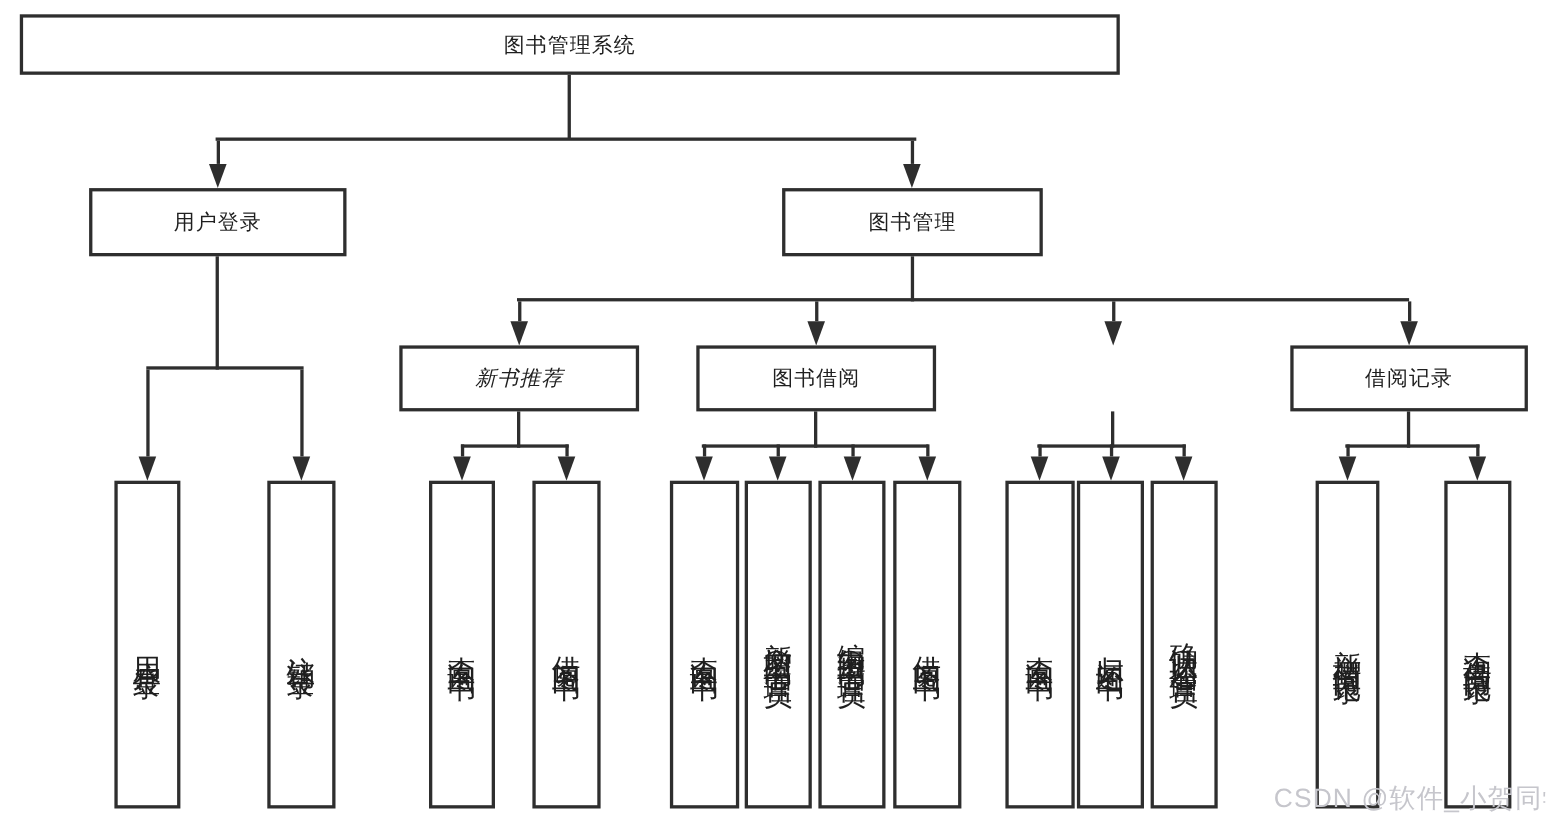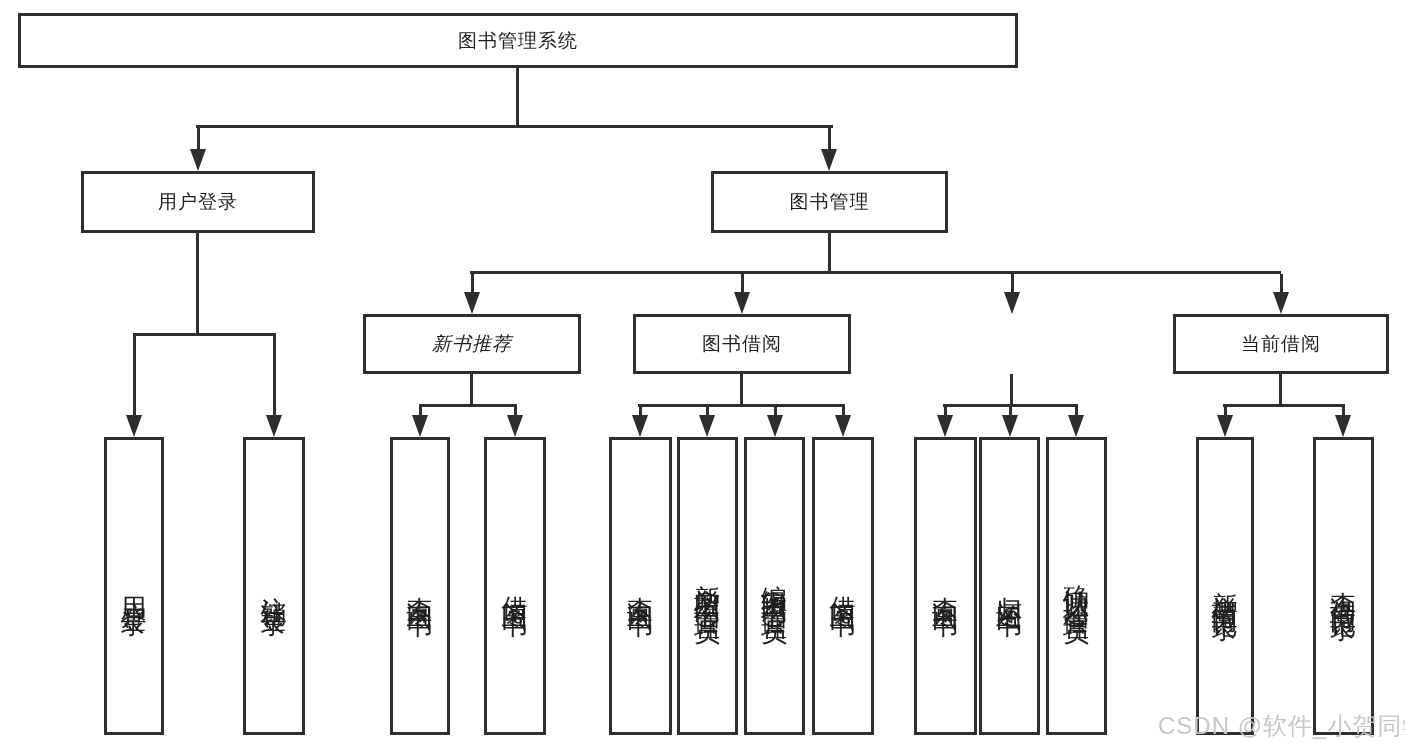--- a/index.html
+++ b/index.html
@@ -119,21 +119,21 @@
       <div class="head"></div>
     </div>
 
   <div class="box h" style="left:363px;top:314px;width:218px;height:60px;font-style:italic;">
     <span>新书推荐</span>
   </div>
   <div class="box h" style="left:633px;top:314px;width:218px;height:60px;">
     <span>图书借阅</span>
   </div>
   <div class="box h" style="left:1173px;top:314px;width:216px;height:60px;">
-    <span>当前借阅</span>
+    <span>借阅记录</span>
   </div>
 
   <div class="vline" style="left:470px;top:374px;height:33px;"></div>
   <div class="vline" style="left:740px;top:374px;height:33px;"></div>
   <div class="vline" style="left:1010px;top:374px;height:33px;"></div>
   <div class="vline" style="left:1279px;top:374px;height:33px;"></div>
 
   <div class="hline" style="left:419px;top:404px;width:98px;"></div>
   <div class="hline" style="left:638px;top:404px;width:206px;"></div>
   <div class="hline" style="left:943px;top:404px;width:135px;"></div>

